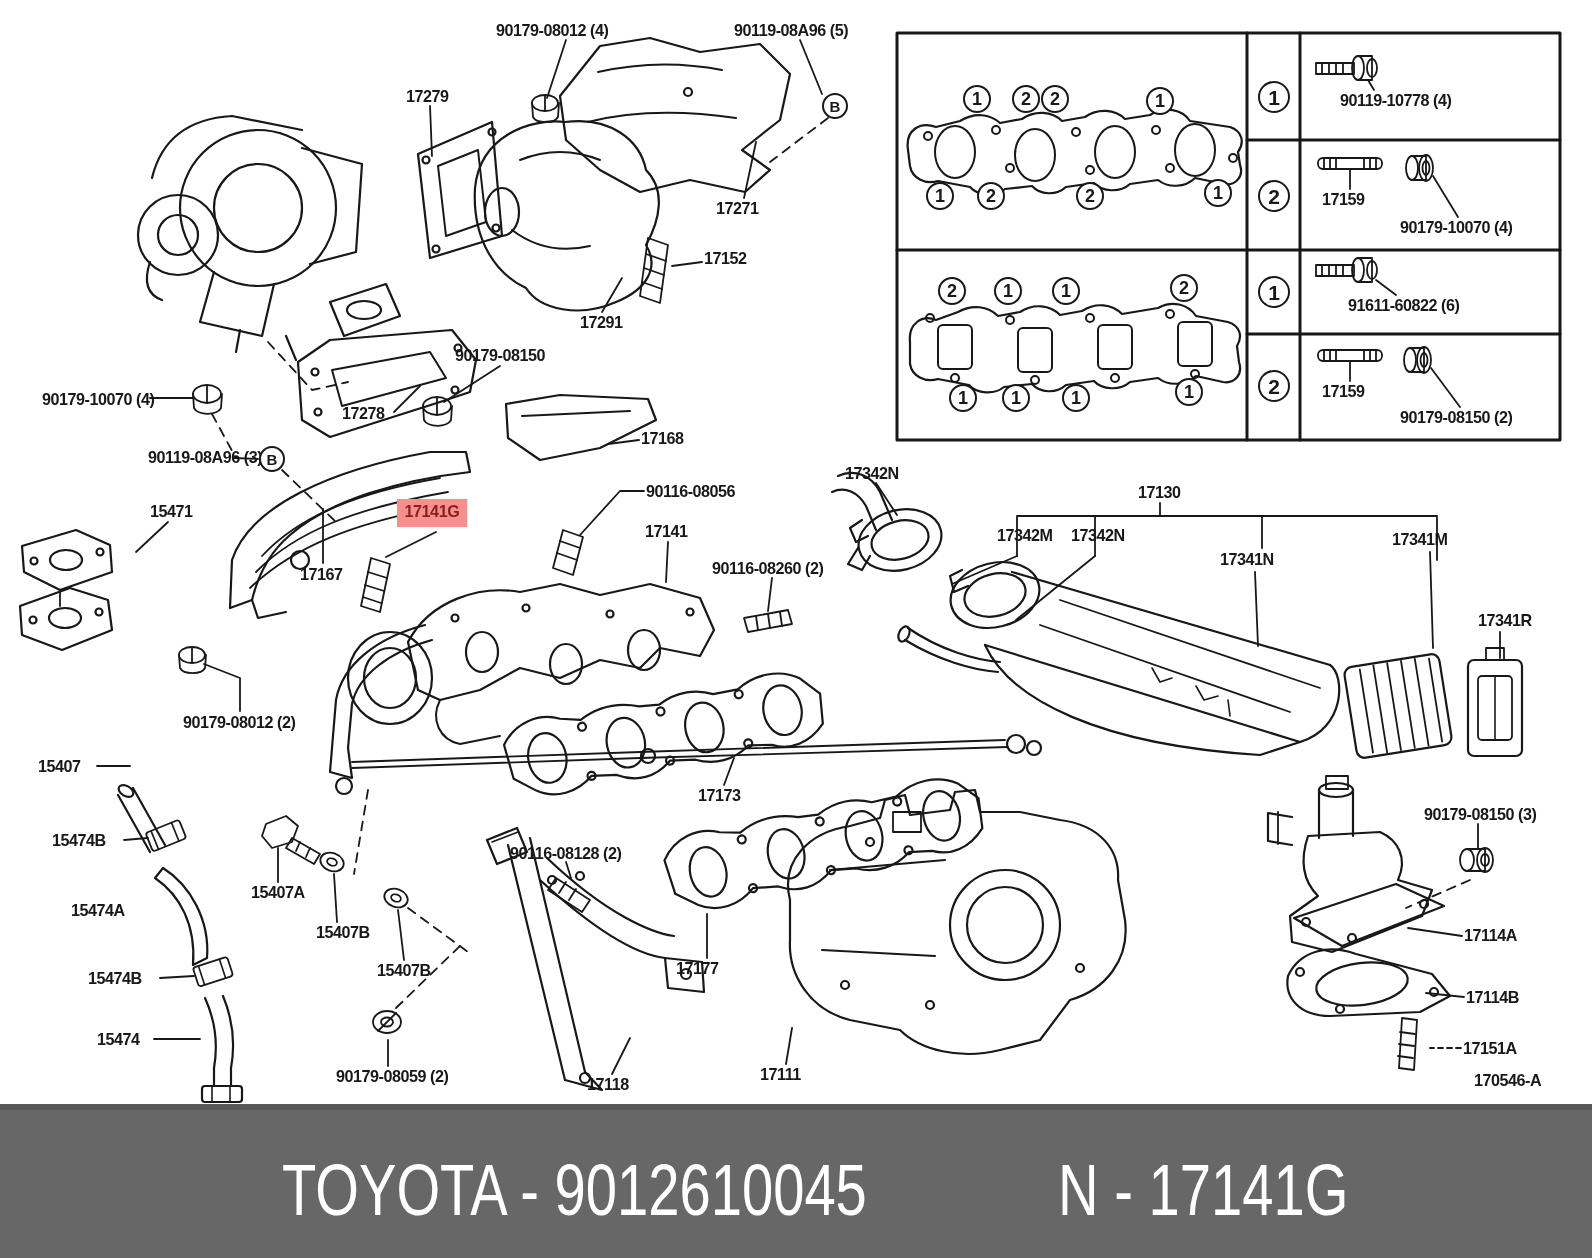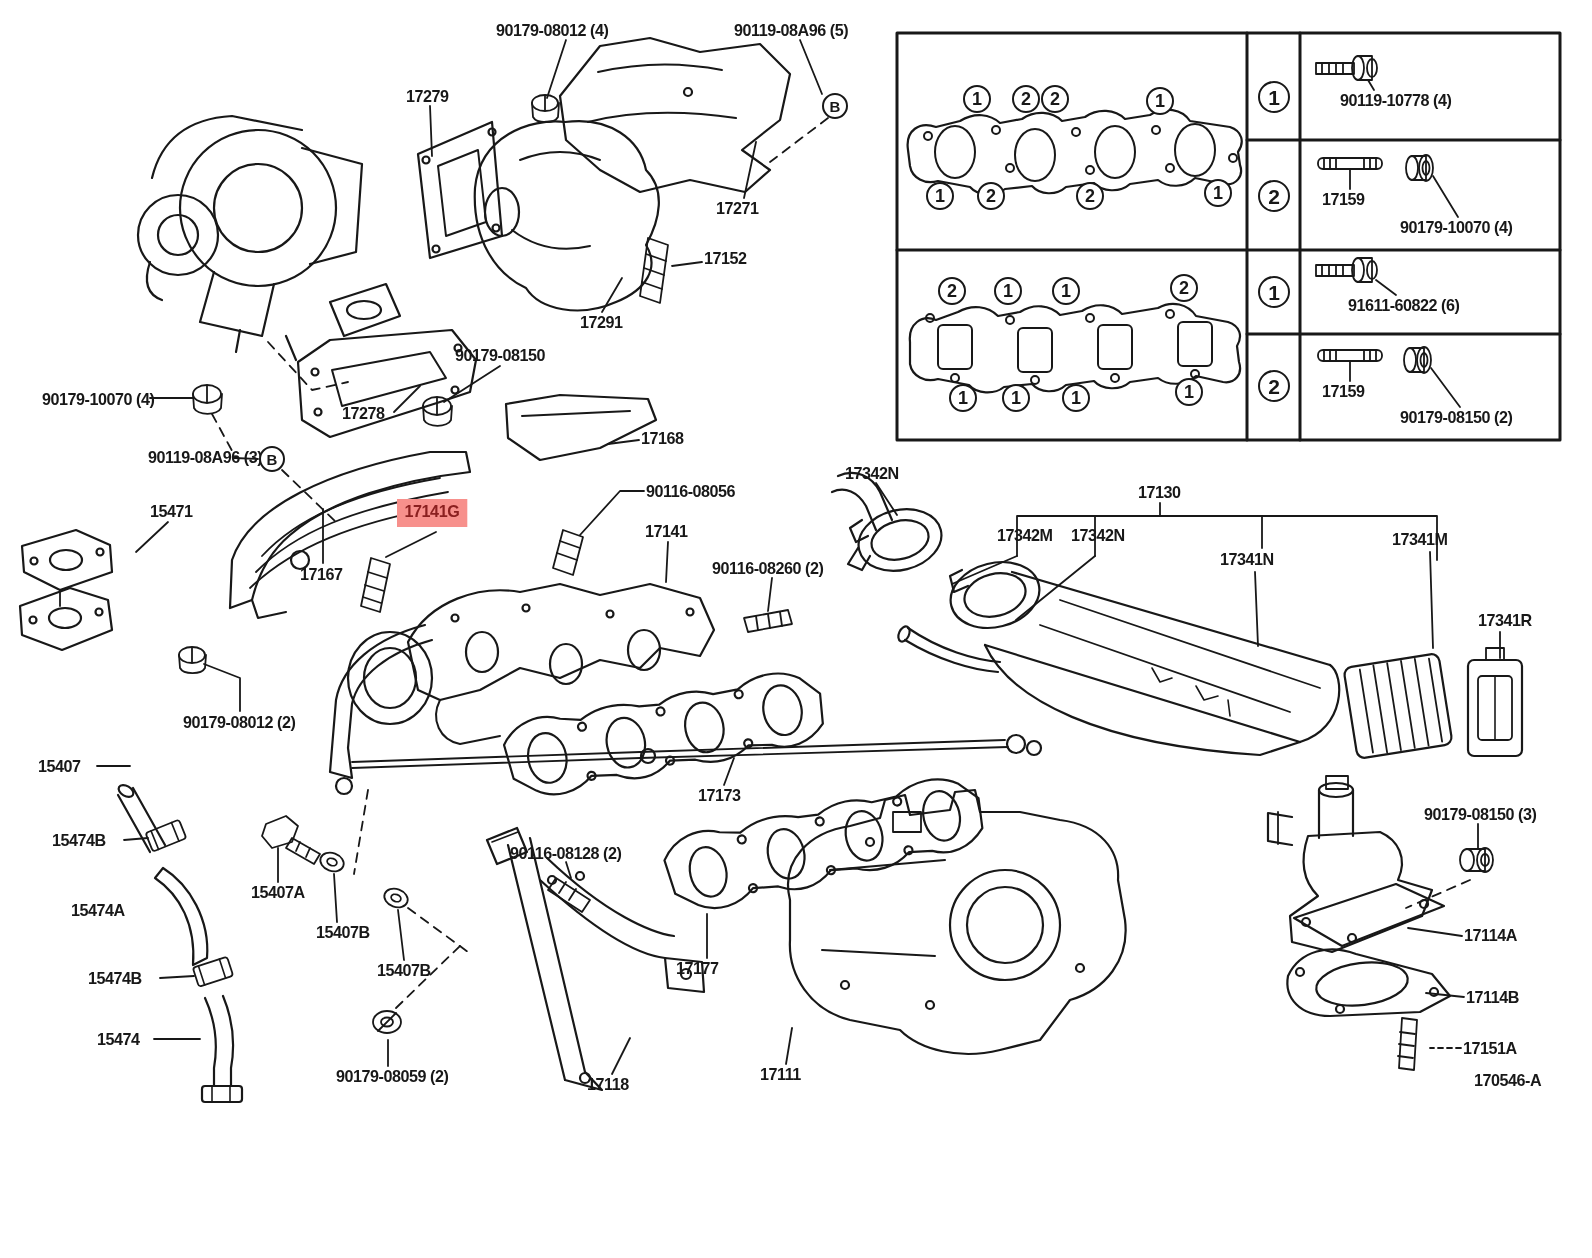--- a/index.html
+++ b/index.html
@@ -611,13 +611,17 @@
       <div class="badge" style="left: 1258px; top: 81px; height: 32px; width: 32px; font-size: 21px;">1</div>
       <div class="badge" style="left: 1258px; top: 180px; height: 32px; width: 32px; font-size: 21px;">2</div>
       <div class="badge" style="left: 1258px; top: 276px; height: 32px; width: 32px; font-size: 21px;">1</div>
       <div class="badge" style="left: 1258px; top: 370px; height: 32px; width: 32px; font-size: 21px;">2</div>
     </div>
   <div>
       <div class="circ-letter" style="left: 822px; top: 93px;">B</div>
       <div class="circ-letter" style="left: 259px; top: 446px;">B</div>
     </div>
 
+  <div id="banner">
+    <div id="banner-left" class="banner-text">TOYOTA - 9012610045</div>
+    <div id="banner-right" class="banner-text">N - 17141G</div>
+  </div>
 </div>
 
 </body></html>

